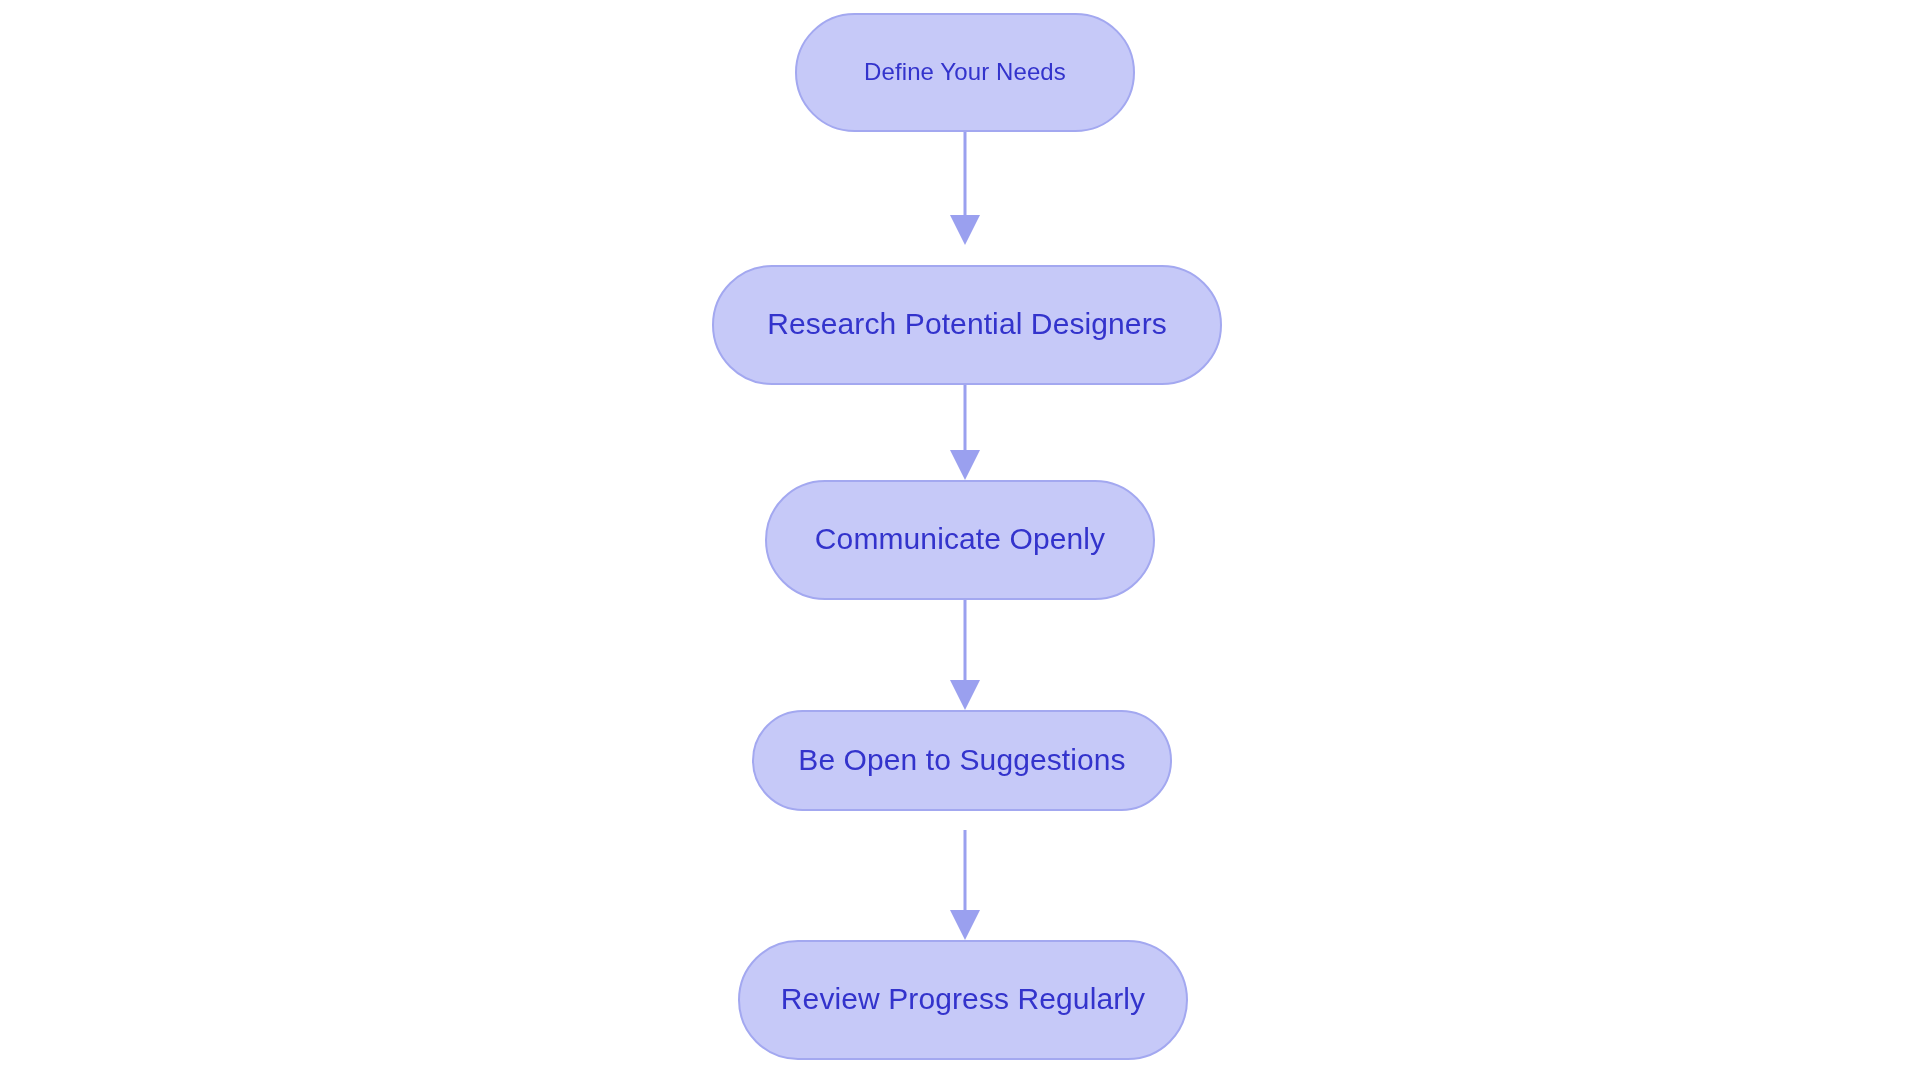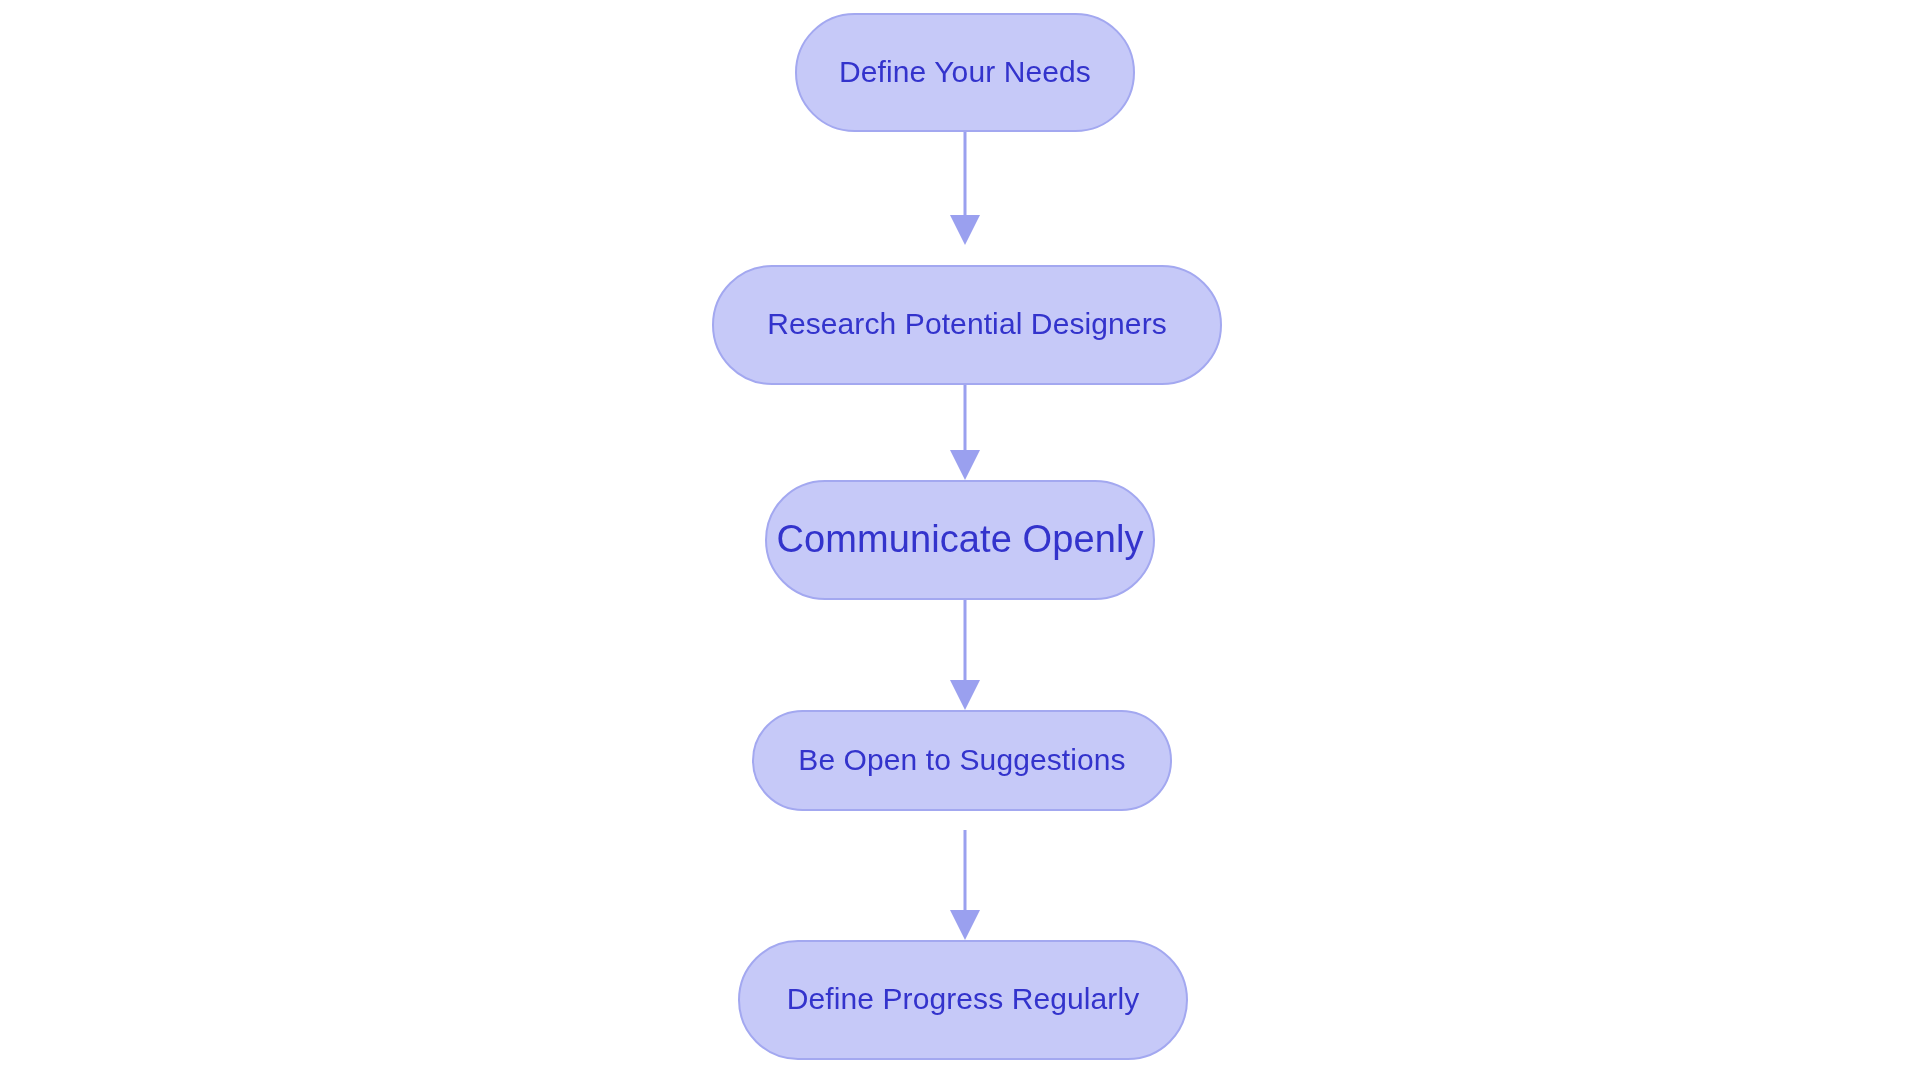--- a/index.html
+++ b/index.html
@@ -82,33 +82,33 @@
   <div class="flow-edge" id="edge-3-4" style="left: 945px; top: 600px; width: 40px; height: 110px;">
     <div class="edge-line" style="height: 82px; background: rgb(154, 160, 239); width: 3px;"></div>
     <div class="edge-head" style="border-top-color: rgb(154, 160, 239);"></div>
   </div>
 
   <div class="flow-edge" id="edge-4-5" style="left: 945px; top: 830px; width: 40px; height: 110px;">
     <div class="edge-line" style="height: 82px; background: rgb(154, 160, 239); width: 3px;"></div>
     <div class="edge-head" style="border-top-color: rgb(154, 160, 239);"></div>
   </div>
 
-  <div class="flow-node" id="node-step-1" style="left: 795px; top: 13px; width: 340px; height: 119px; background: rgb(198, 201, 248); border-color: rgb(163, 168, 240); color: rgb(51, 51, 204); font-size: 30px;">
+  <div class="flow-node" id="node-step-1" style="left: 795px; top: 13px; width: 340px; height: 119px; background: rgb(198, 201, 248); border-color: rgb(163, 168, 240); color: rgb(51, 51, 204); font-size: 24px;">
     <span class="node-label">Define Your Needs</span>
   </div>
 
   <div class="flow-node" id="node-step-2" style="left: 712px; top: 245px; width: 510px; height: 120px; background: rgb(198, 201, 248); border-color: rgb(163, 168, 240); color: rgb(51, 51, 204); font-size: 30px; margin-top: 20px;">
     <span class="node-label">Research Potential Designers</span>
   </div>
 
-  <div class="flow-node" id="node-step-3" style="left: 765px; top: 480px; width: 390px; height: 120px; background: rgb(198, 201, 248); border-color: rgb(163, 168, 240); color: rgb(51, 51, 204); font-size: 38px;">
+  <div class="flow-node" id="node-step-3" style="left: 765px; top: 480px; width: 390px; height: 120px; background: rgb(198, 201, 248); border-color: rgb(163, 168, 240); color: rgb(51, 51, 204); font-size: 30px;">
     <span class="node-label">Communicate Openly</span>
   </div>
 
   <div class="flow-node" id="node-step-4" style="left: 752px; top: 710px; width: 420px; height: 101px; background: rgb(198, 201, 248); border-color: rgb(163, 168, 240); color: rgb(51, 51, 204); font-size: 30px;">
     <span class="node-label">Be Open to Suggestions</span>
   </div>
 
   <div class="flow-node" id="node-step-5" style="left: 738px; top: 940px; width: 450px; height: 120px; background: rgb(198, 201, 248); border-color: rgb(163, 168, 240); color: rgb(51, 51, 204); font-size: 30px;">
-    <span class="node-label">Define Progress Regularly</span>
+    <span class="node-label">Review Progress Regularly</span>
   </div>
 
 </div>
 
 </body></html>

